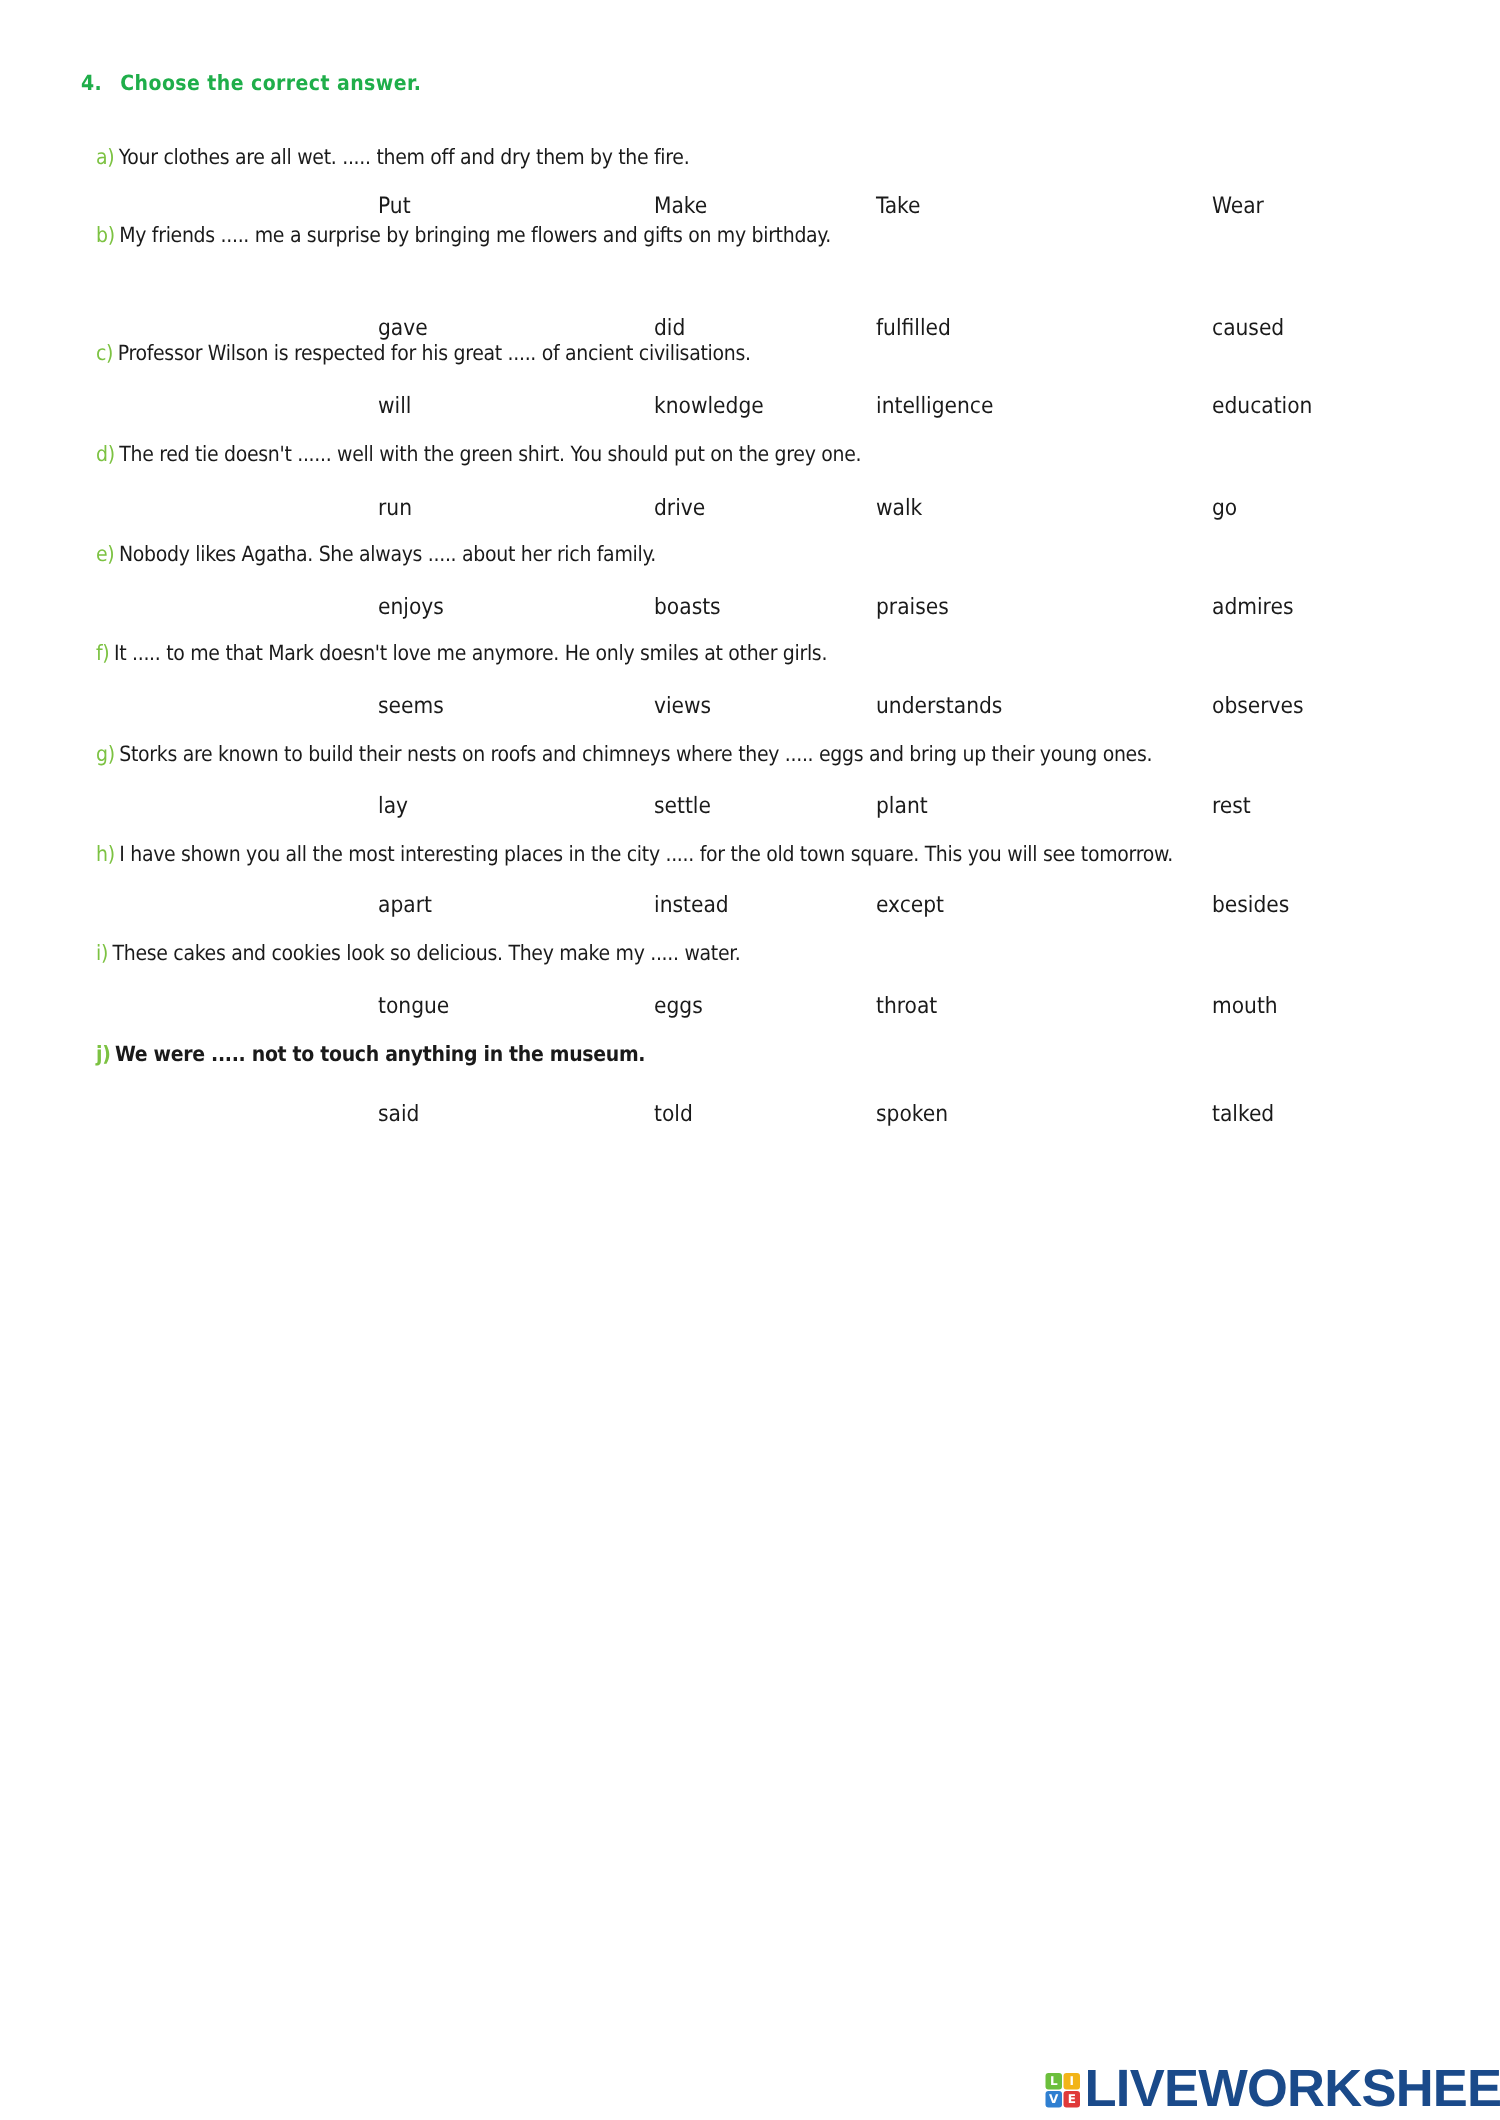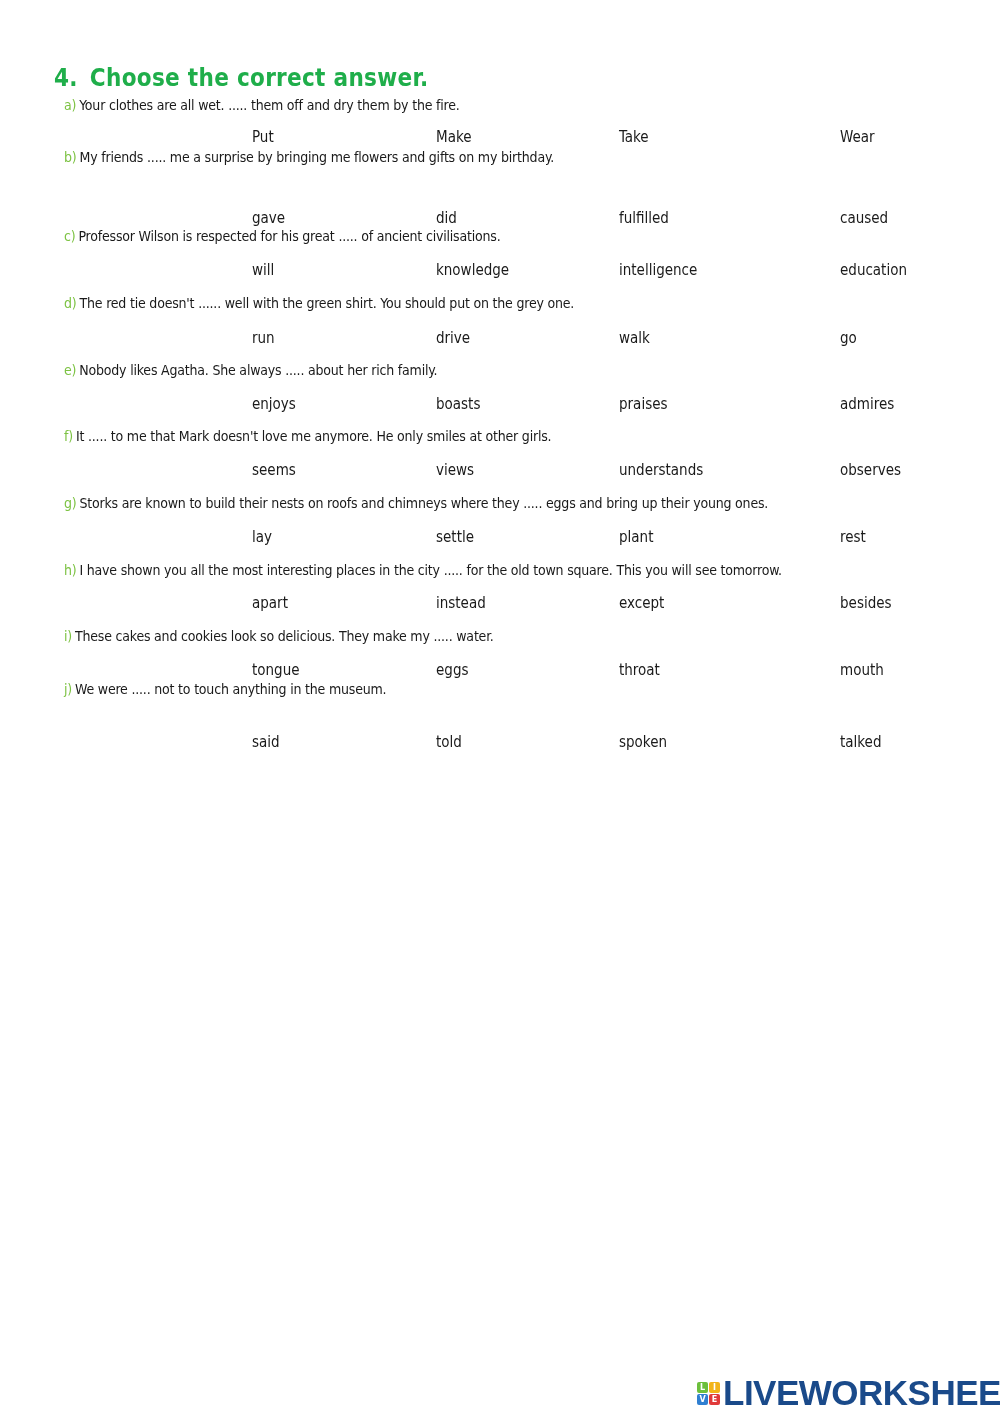--- a/index.html
+++ b/index.html
@@ -1,25 +1,25 @@
 <!DOCTYPE html>
 <html><head>
   <meta charset="utf-8">
   <style>
     html, body { margin: 0; padding: 0; background: #ffffff; }
     body { width: 1000px; height: 1413px; position: relative; overflow: hidden;
            font-family: "DejaVu Sans Condensed", "DejaVu Sans", sans-serif; color: #1a1a1a; }
-    .title { position: absolute; left: 54px; top: 64px; font-size: 24px; font-weight: bold;
+    .title { position: absolute; left: 54px; top: 48px; font-size: 14px; font-weight: bold;
              color: #1fae4a; letter-spacing: 0.3px; }
     .title .num { margin-right: 12px; }
     .q { position: absolute; left: 64px; font-size: 14px; white-space: nowrap; letter-spacing: -0.2px; }
     .q .letter { color: #7cc242; margin-right: 3px; }
     .opts { position: absolute; left: 0; width: 976px; height: 22px; font-size: 15px; }
     .opt { position: absolute; top: 0; white-space: nowrap; cursor: pointer; }
-    .opt.c0 { left: 252px; } .opt.c1 { left: 436px; } .opt.c2 { left: 619px; } .opt.c3 { left: 840px; }
+    .opt.c0 { left: 252px; } .opt.c1 { left: 436px; } .opt.c2 { left: 584px; } .opt.c3 { left: 808px; }
     .logo { position: absolute; left: 697px; top: 1378px; height: 30px; display: flex; align-items: center; }
     .logo-grid { display: grid; grid-template-columns: 11px 11px; grid-template-rows: 11px 11px; gap: 1px; margin-right: 3px; }
     .logo-grid span { font-family: "DejaVu Sans", sans-serif; font-size: 8px; font-weight: bold; color: #fff;
                       display: flex; align-items: center; justify-content: center; border-radius: 2px; }
     .logo-text { font-family: "Liberation Sans", sans-serif; font-weight: bold; font-size: 35px; color: #1a4a8a; letter-spacing: -0.5px; }
   </style>
 </head>
 <body>
 
 <div class="title">
@@ -83,21 +83,21 @@
       <span class="opt c2">except</span>
       <span class="opt c3">besides</span>
     </div>
     <div class="q" style="top: 628px;"><span class="letter">i)</span><span>These cakes and cookies look so delicious. They make my ..... water.</span></div>
     <div class="opts" style="top: 661px;">
       <span class="opt c0">tongue</span>
       <span class="opt c1">eggs</span>
       <span class="opt c2">throat</span>
       <span class="opt c3">mouth</span>
     </div>
-    <div class="q" style="top: 681px;"><span class="letter">j)</span><span>We were ..... not to touch anything in the museum.</span></div>
+    <div class="q" style="top: 695px; font-weight: bold;"><span class="letter">j)</span><span>We were ..... not to touch anything in the museum.</span></div>
     <div class="opts" style="top: 733px;">
       <span class="opt c0">said</span>
       <span class="opt c1">told</span>
       <span class="opt c2">spoken</span>
       <span class="opt c3">talked</span>
     </div>
   </div>
 
 <div class="logo">
   <div class="logo-grid">

